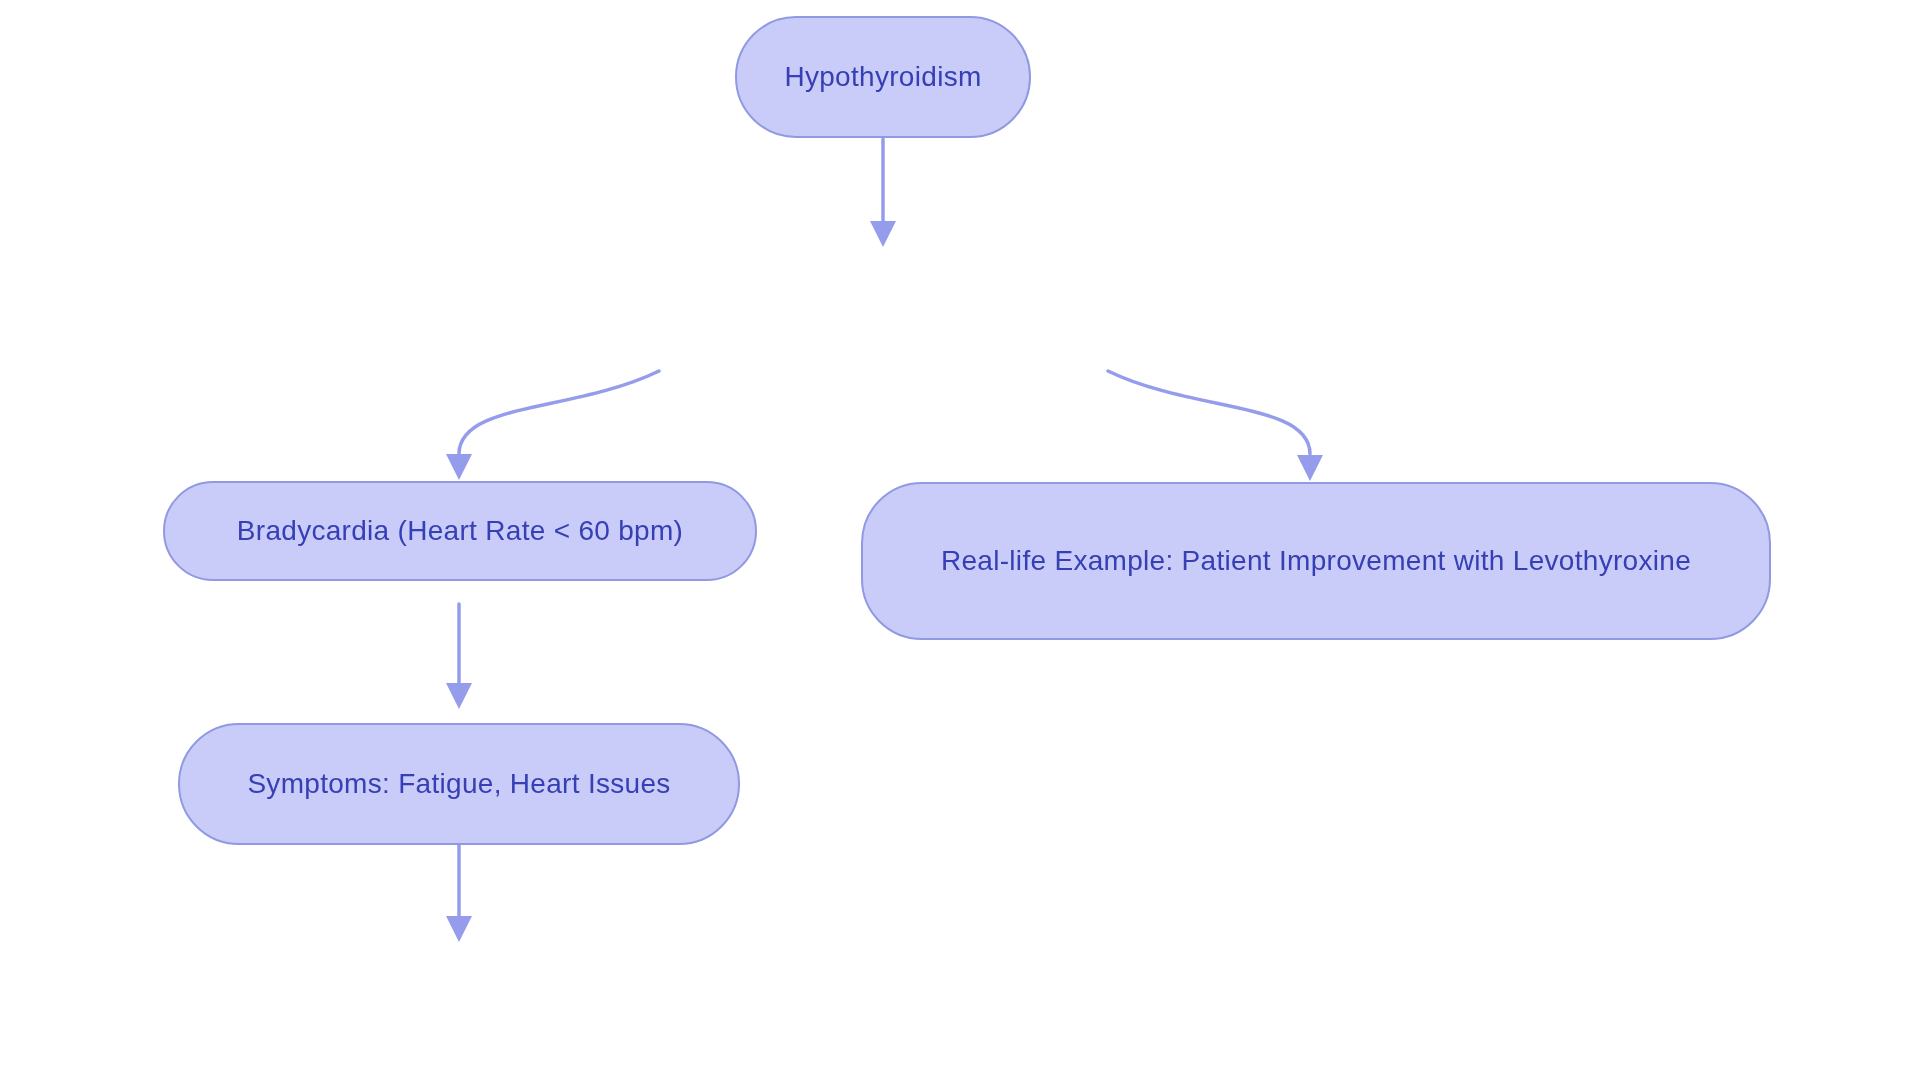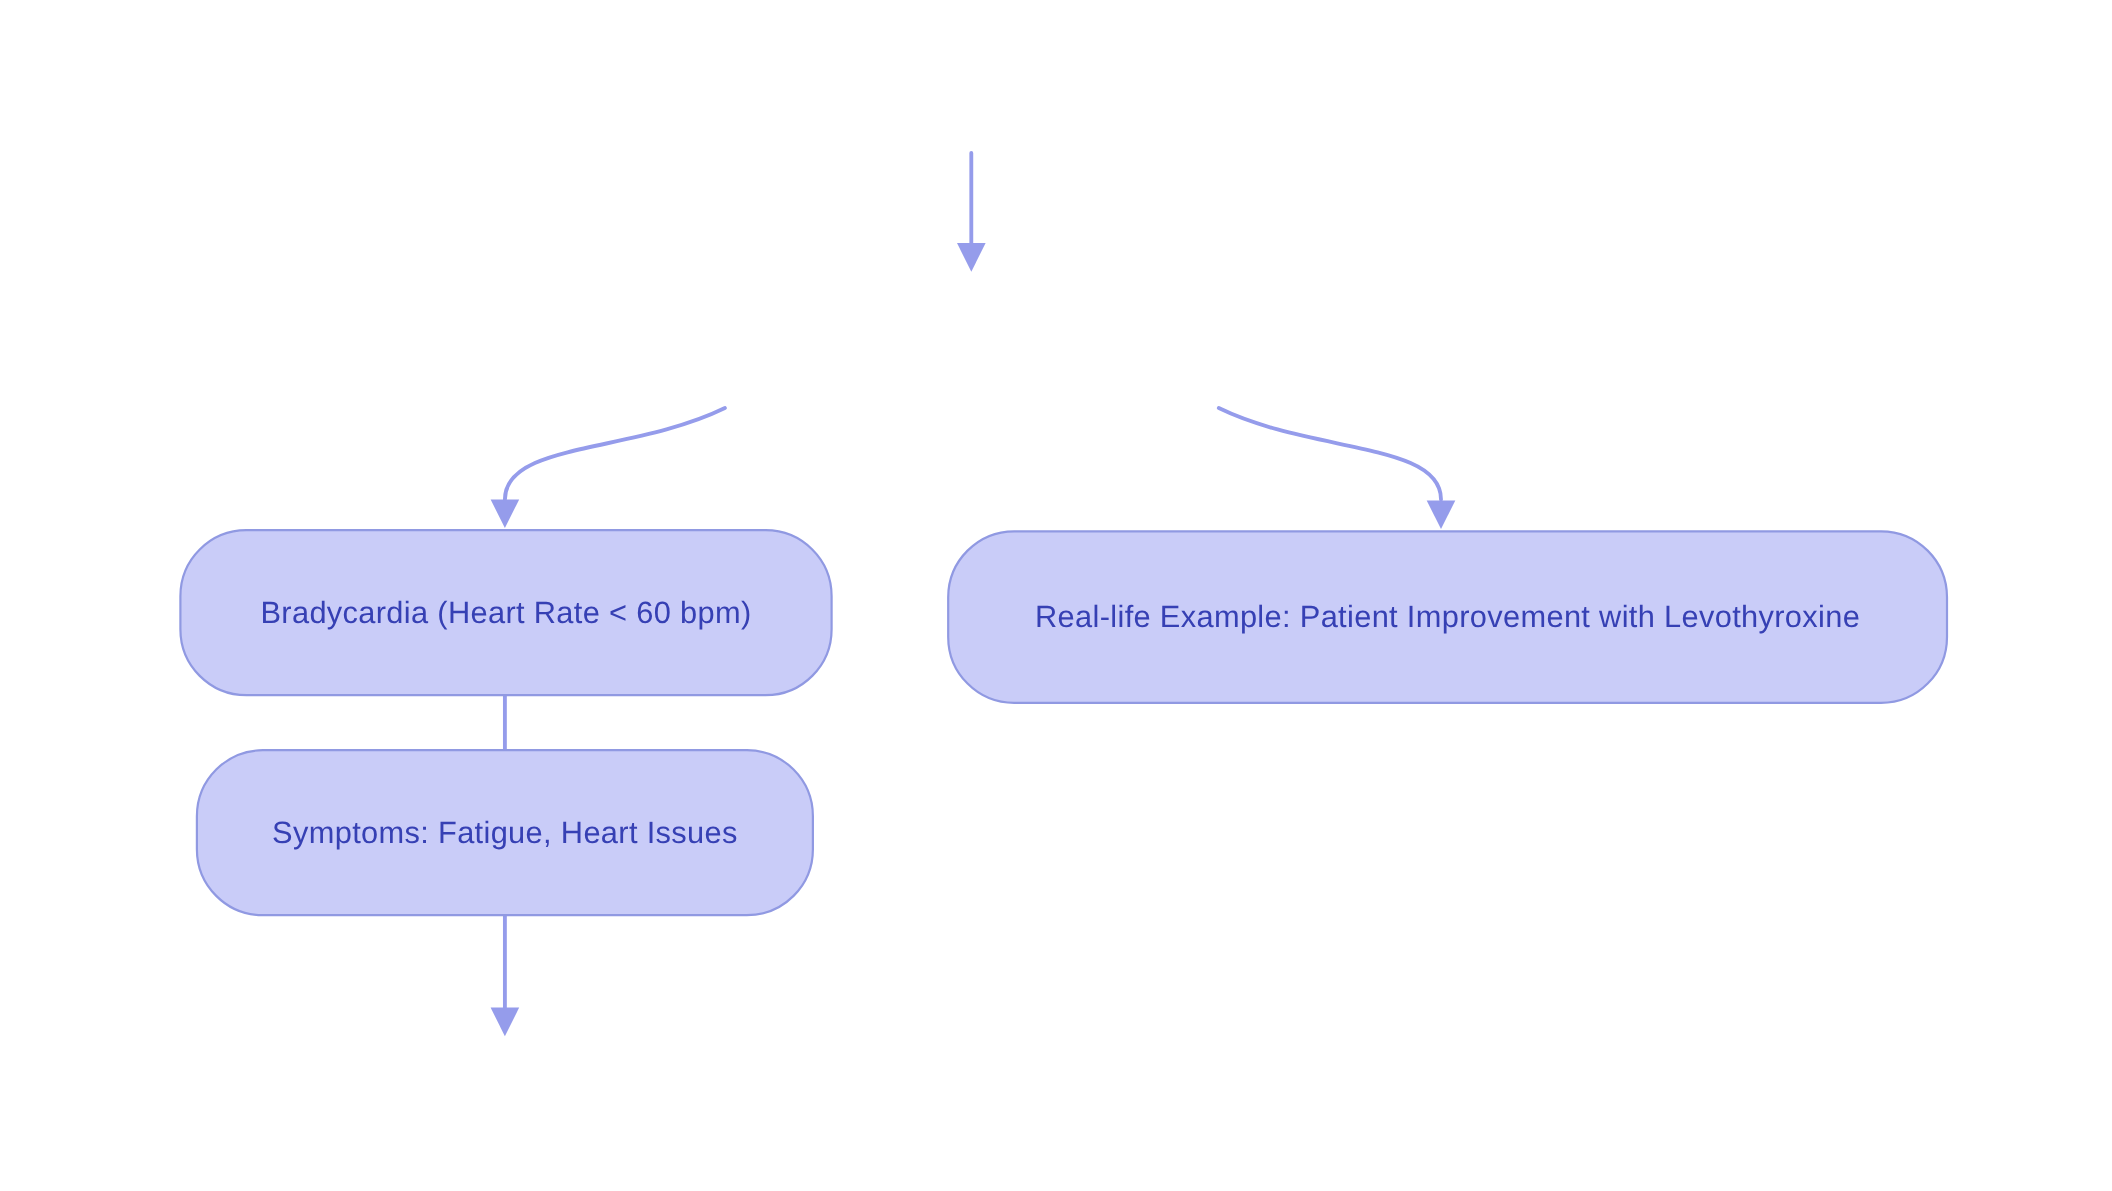--- a/index.html
+++ b/index.html
@@ -31,23 +31,23 @@
     border-radius: 61px;
     color: var(--text, #3640b4);
     font-size: 28px;
     letter-spacing: 0.3px;
     text-align: center;
     padding: 0 28px;
     white-space: nowrap;
   }
   .node-1 { left: 735px;  top: 16px;  width: 296px; height: 122px; }
   .node-2 { left: 613px;  top: 246px; width: 540px; height: 122px; }
-  .node-3 { left: 163px;  top: 481px; width: 594px; height: 152px; }
+  .node-3 { left: 163px;  top: 481px; width: 594px; height: 100px; }
   .node-4 { left: 861px;  top: 482px; width: 910px; height: 158px; }
-  .node-5 { left: 178px;  top: 681px; width: 562px; height: 152px; justify-content: center; }
+  .node-5 { left: 178px;  top: 723px; width: 562px; height: 122px; justify-content: center; }
   .node-6 { left: 157px;  top: 943px; width: 604px; height: 122px; }
   .edge-line {
     fill: none;
     stroke: var(--arrow, #959ceb);
     stroke-width: 3.5;
     stroke-linecap: round;
   }
   .edge-head {
     fill: var(--arrow, #959ceb);
     stroke: none;
@@ -79,20 +79,23 @@
       <path class="edge-line" d="M 459 604 L 459 683"></path>
       <polygon class="edge-head" points="459,709 446,683 472,683"></polygon>
     </g>
 
     <g>
       <path class="edge-line" d="M 459 832 L 459 916"></path>
       <polygon class="edge-head" points="459,942 446,916 472,916"></polygon>
     </g>
   </svg>
 
+  <div class="node node-1">
+    <span>Hypothyroidism</span>
+  </div>
 
 
   <div class="node node-3">
     <span>Bradycardia (Heart Rate &lt; 60 bpm)</span>
   </div>
 
   <div class="node node-4">
     <span>Real-life Example: Patient Improvement with Levothyroxine</span>
   </div>
 

